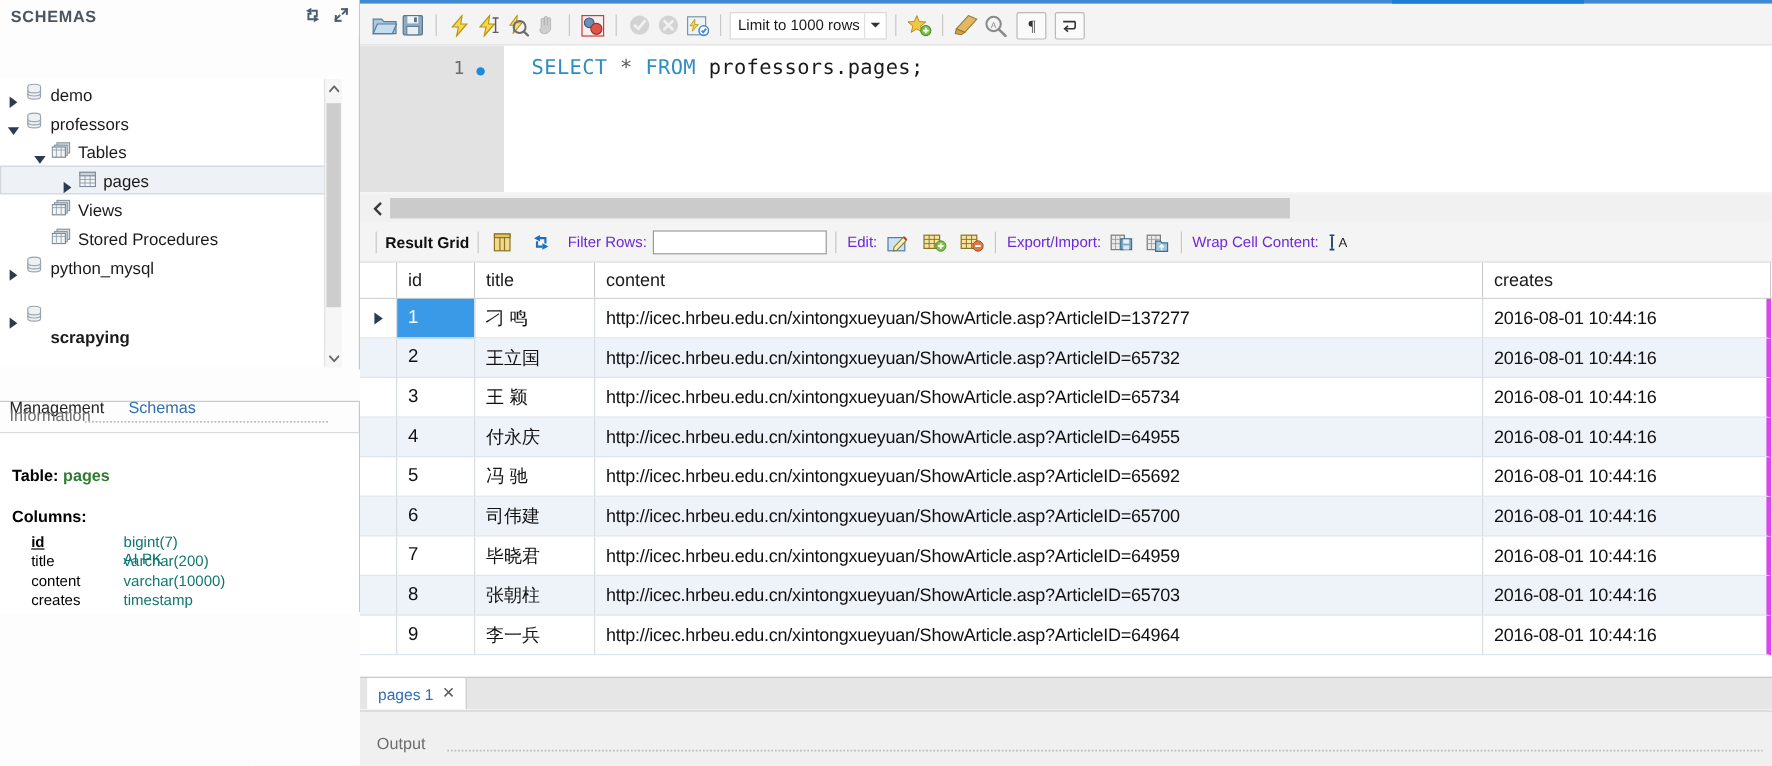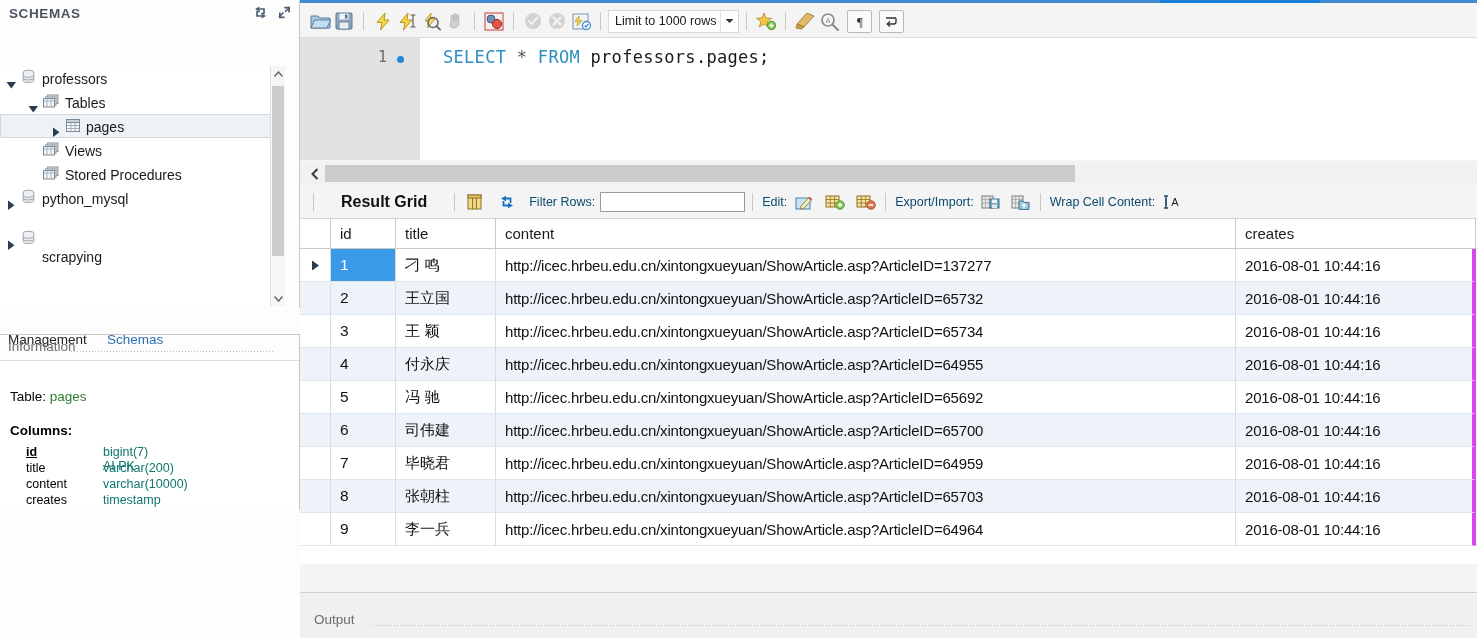--- a/index.html
+++ b/index.html
@@ -28,42 +28,42 @@
         border:1px solid #a9a9a9;background:#fff;box-sizing:border-box;
         font-family:"Liberation Sans",sans-serif;font-size:13px;color:#000;
         padding:0 4px;outline:none;}
   .filter-input::placeholder{color:#9a9a9a;}
 
   .tree{position:absolute;left:0;top:66px;width:283px;height:240px;overflow:hidden;background:#fff;}
   .trow{position:relative;height:24px;line-height:24px;white-space:nowrap;font-size:14px;color:#1a1a1a;}
   .trow.sel{background:#eef1f5;border:1px solid #d2d8de;box-sizing:border-box;height:24px;line-height:22px;}
   .trow .tw{display:inline-block;vertical-align:middle;}
   .arrow{width:11px;height:11px;display:inline-block;vertical-align:middle;}
-  .bold{font-weight:normal;margin-top:35px;}
+  .bold{font-weight:bold;margin-top:35px;}
 
   
   .tscroll{position:absolute;left:270px;top:66px;width:14px;height:240px;background:#f6f6f6;border-left:1px solid #e2e2e2;}
   .tscroll .up,.tscroll .dn{position:absolute;left:0;width:14px;height:16px;background:#f6f6f6;
       display:flex;align-items:center;justify-content:center;}
   .tscroll .up{top:0}.tscroll .dn{bottom:0}
   .tscroll .thumb{position:absolute;left:1px;top:20px;width:12px;height:170px;background:#cdcdcd;}
 
   .bottom-tabs{position:absolute;left:0;top:308px;width:300px;height:26px;background:#fdfdfd;
      border-bottom:1px solid #c8c8c8;}
   .btab{position:absolute;top:4px;font-size:13.5px;color:#222;cursor:default;margin-top:20px;}
   .btab.a{color:#2f6fb0;}
 
   .infohead{position:absolute;left:0;top:337px;width:280px;height:22px;}
   .infohead .lbl{position:absolute;left:8px;top:2px;font-size:13.5px;color:#6d6d6d;}
   .dotfill{position:absolute;left:70px;top:13px;right:6px;height:3px;
      background-image:radial-gradient(circle,#bdbdbd 0.8px,transparent 0.9px);
      background-size:3px 3px;}
   .infobody{position:absolute;left:0;top:360px;width:299px;height:150px;background:#fff;
      border-top:1px solid #dcdcdc;}
-  .tline{position:absolute;left:10px;top:28px;font-size:13.5px;font-weight:normal;color:#000;}
+  .tline{position:absolute;left:10px;top:28px;font-size:13.5px;font-weight:bold;color:#000;}
   .tline .g{color:#2e7d32;}
   .colshead{position:absolute;left:10px;top:62px;font-size:13.5px;font-weight:bold;}
   .colrow{position:absolute;left:0;font-size:12.5px;}
   .colrow .n{position:absolute;left:26px;color:#000;}
   .colrow .n.pk{font-weight:bold;text-decoration:underline;}
   .colrow .t{position:absolute;left:103px;color:#0f766e;}
 
   
   .right{position:absolute;left:300px;top:0;width:1177px;height:638px;background:#f5f5f5;}
   .topline{position:absolute;left:0;top:0;width:1177px;height:3px;background:#3f8ad0;}
@@ -94,22 +94,22 @@
   .id{color:#1a1a1a;}
 
   .hscroll{position:absolute;left:0;top:162px;width:1177px;height:23px;background:#f1f1f1;}
   .hleft{position:absolute;left:6px;top:3px;width:18px;height:17px;display:flex;align-items:center;justify-content:center;}
   .hthumb{position:absolute;left:25px;top:3px;width:750px;height:17px;background:#cbcbcb;}
 
   
   .rtb{position:absolute;left:0;top:186px;width:1177px;height:32px;background:#f4f4f4;
      border-bottom:1px solid #d6d6d6;}
   .rtb .row{position:absolute;left:6px;top:4px;display:flex;align-items:center;height:24px;}
-  .rglabel{font-size:16px;font-weight:bold;color:#111;margin:0 20px;}
-  .rlab{font-size:12.5px;color:#0c4a6e;margin:0 5px 0 2px;}
+  .rglabel{font-size:13px;font-weight:bold;color:#111;margin:0 0;}
+  .rlab{font-size:12.5px;color:#6d28d9;margin:0 5px 0 2px;}
   .filterrows{width:145px;height:20px;border:1px solid #9a9a9a;background:#fff;box-sizing:border-box;
      outline:none;font-family:"Liberation Sans",sans-serif;font-size:12px;padding:0 3px;}
 
   
   .grid{position:absolute;left:0;top:219px;width:1177px;height:345px;background:#fff;overflow:hidden;}
   .gr{display:flex;height:33px;align-items:stretch;}
   .gr.hdr{height:29px;background:#fff;border-bottom:1px solid #c9c9c9;}
   .gr.alt{background:#eef3fa;}
   .gc{box-sizing:border-box;border-right:1px solid #d8dde3;display:flex;align-items:center;
       font-size:15.5px;color:#111;padding-left:9px;overflow:hidden;white-space:nowrap;}
@@ -167,20 +167,27 @@
             <rect x="10.2" y="0.8" width="1.7" height="5.6" fill="#4a5d72"></rect>
             <rect x="1" y="6.5" width="1.7" height="5.6" fill="#4a5d72"></rect>
             <rect x="1" y="10.5" width="5.6" height="1.7" fill="#4a5d72"></rect>
           </svg>
         </span>
       </div>
     </div>
 
 
     <div class="tree" id="tree">
+        <div class="trow"><span style="display:inline-block;width:6px"></span><span class="arrow tw"><svg width="11" height="11" viewBox="0 0 11 11">
+              <path d="M2 0.5 L8.5 5.3 L2 10 Z" fill="#2b3c50"></path>
+            </svg></span><span style="display:inline-block;width:4px"></span><span class="tw"><svg width="15" height="15" viewBox="0 0 15 15">
+              <ellipse cx="7.5" cy="3.2" rx="5.3" ry="2" fill="#eef0f2" stroke="#9aa5af"></ellipse>
+              <path d="M2.2 3.2 V11.6 a5.3 2 0 0 0 10.6 0 V3.2" fill="#eef0f2" stroke="#9aa5af"></path>
+              <path d="M2.2 6.4 a5.3 2 0 0 0 10.6 0 M2.2 9 a5.3 2 0 0 0 10.6 0" fill="none" stroke="#9aa5af"></path>
+            </svg></span><span style="display:inline-block;width:6px"></span><span class="tw">demo</span></div>
         <div class="trow"><span style="display:inline-block;width:6px"></span><span class="arrow tw"><svg width="11" height="11" viewBox="0 0 11 11">
               <path d="M0.5 2 L10 2 L5.3 8.5 Z" fill="#2b3c50"></path>
             </svg></span><span style="display:inline-block;width:4px"></span><span class="tw"><svg width="15" height="15" viewBox="0 0 15 15">
               <ellipse cx="7.5" cy="3.2" rx="5.3" ry="2" fill="#eef0f2" stroke="#9aa5af"></ellipse>
               <path d="M2.2 3.2 V11.6 a5.3 2 0 0 0 10.6 0 V3.2" fill="#eef0f2" stroke="#9aa5af"></path>
               <path d="M2.2 6.4 a5.3 2 0 0 0 10.6 0 M2.2 9 a5.3 2 0 0 0 10.6 0" fill="none" stroke="#9aa5af"></path>
             </svg></span><span style="display:inline-block;width:6px"></span><span class="tw">professors</span></div>
         <div class="trow"><span style="display:inline-block;width:28px"></span><span class="arrow tw"><svg width="11" height="11" viewBox="0 0 11 11">
               <path d="M0.5 2 L10 2 L5.3 8.5 Z" fill="#2b3c50"></path>
             </svg></span><span style="display:inline-block;width:4px"></span><span class="tw"><svg width="16" height="14" viewBox="0 0 16 14">
@@ -577,19 +584,25 @@
         <div class="gr">
           <div class="gc c-mark"></div>
           <div class="gc c-id">9</div>
           <div class="gc c-title cjk">李一兵</div>
           <div class="gc c-content cnarrow">http://icec.hrbeu.edu.cn/xintongxueyuan/ShowArticle.asp?ArticleID=64964</div>
           <div class="gc c-creates cnarrow">2016-08-01 10:44:16</div>
           <div class="gc c-pad"></div>
         </div>
       </div>
 
+    <div class="rtabs">
+      <div class="rtab">
+        <span class="t">pages 1</span>
+        <span class="x">✕</span>
+      </div>
+    </div>
 
     <div class="outhead">
       <span class="lbl">Output</span>
       <span class="outdots"></span>
     </div>
   </div>
 </div>
 
 </body></html>

